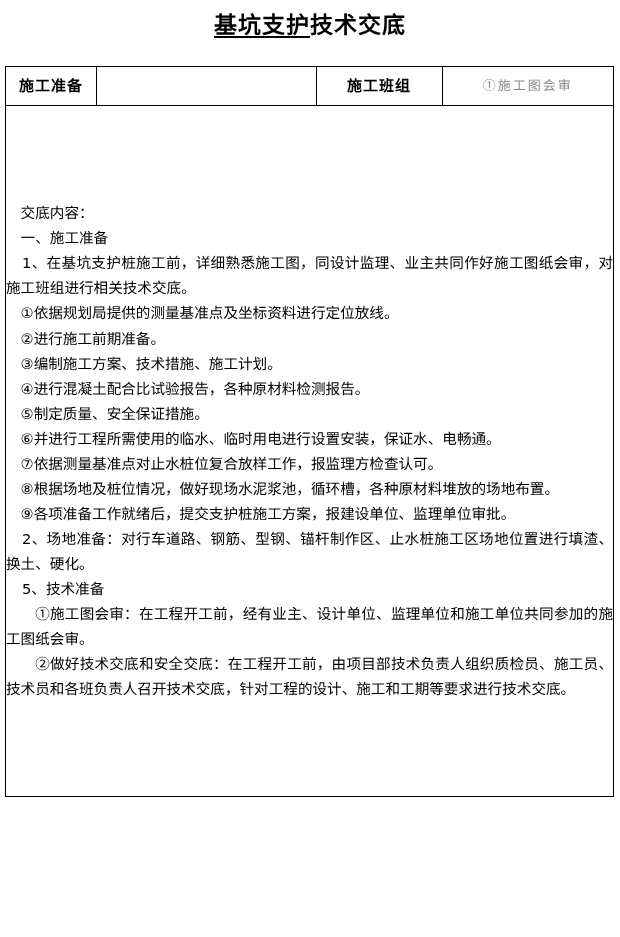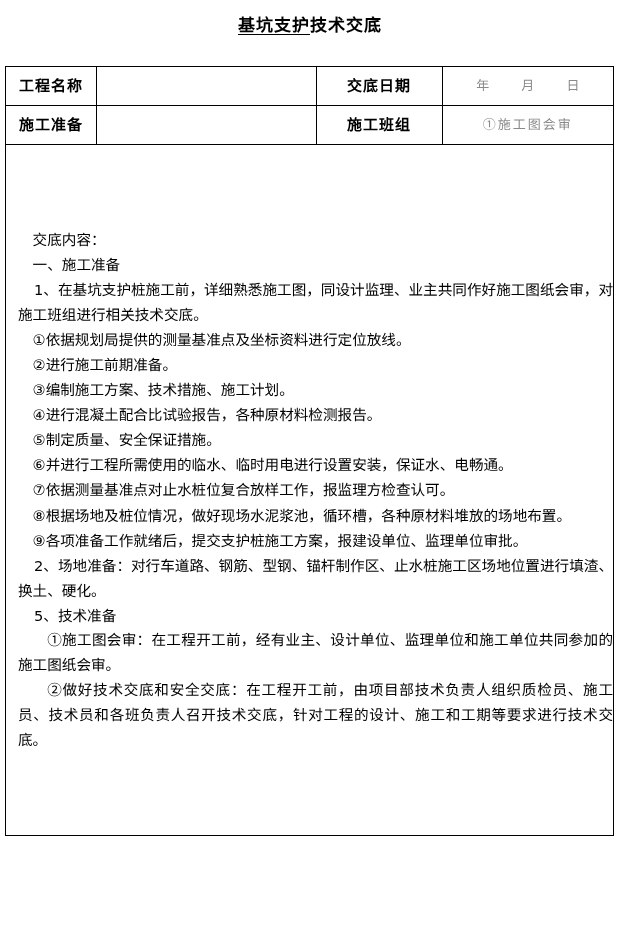--- a/index.html
+++ b/index.html
@@ -20,21 +20,21 @@
   .page {
     width: 620px;
     height: 937px;
     position: relative;
     box-sizing: border-box;
   }
 
   
   .doc-title {
     text-align: center;
-    font-size: 17px;
+    font-size: 23px;
     font-weight: bold;
     letter-spacing: 1px;
     margin: 0;
     padding: 10px 0 0 0;
     height: 38px;
     line-height: 30px;
     font-family: "DejaVu Sans", "Liberation Sans", sans-serif;
   }
   .doc-title .u-part {
     text-decoration: underline;
@@ -96,21 +96,21 @@
     vertical-align: top;
     height: 690px;
   }
   .body-inner {
     font-size: 14.6px;
     line-height: 1.72;
     text-align: justify;
     text-justify: inter-ideograph;
   }
   .body-inner p {
-    margin: 0 0 0 12px;
+    margin: 0 0 0 0;
     padding: 0;
   }
   .p-tight   { margin-bottom: 0px; }
   .p-gap     { margin-bottom: 11px; }
   .p-gap-sm  { margin-bottom: 5px; }
   .indent1 { text-indent: 1.1em; }
   .indent2 { text-indent: 2.0em; font-family: Liberation Serif, serif; }
   .indent-head { text-indent: 1.0em; }
 </style>
 </head>
@@ -123,26 +123,20 @@
   </h1>
 
   <table class="sheet">
     <colgroup>
       <col style="width:91px">
       <col style="width:219px">
       <col style="width:126px">
       <col style="width:171px">
     </colgroup>
     <tbody>
-      <tr>
-        <td class="lbl">工程名称</td>
-        <td class="blank-cell"></td>
-        <td class="lbl">交底日期</td>
-        <td class="ghost spaced">年  月  日</td>
-      </tr>
       <tr>
         <td class="lbl">施工准备</td>
         <td class="blank-cell"></td>
         <td class="lbl">施工班组</td>
         <td class="ghost">①施工图会审</td>
       </tr>
       <tr>
         <td class="body-cell" colspan="4">
           <div class="body-inner">
 

